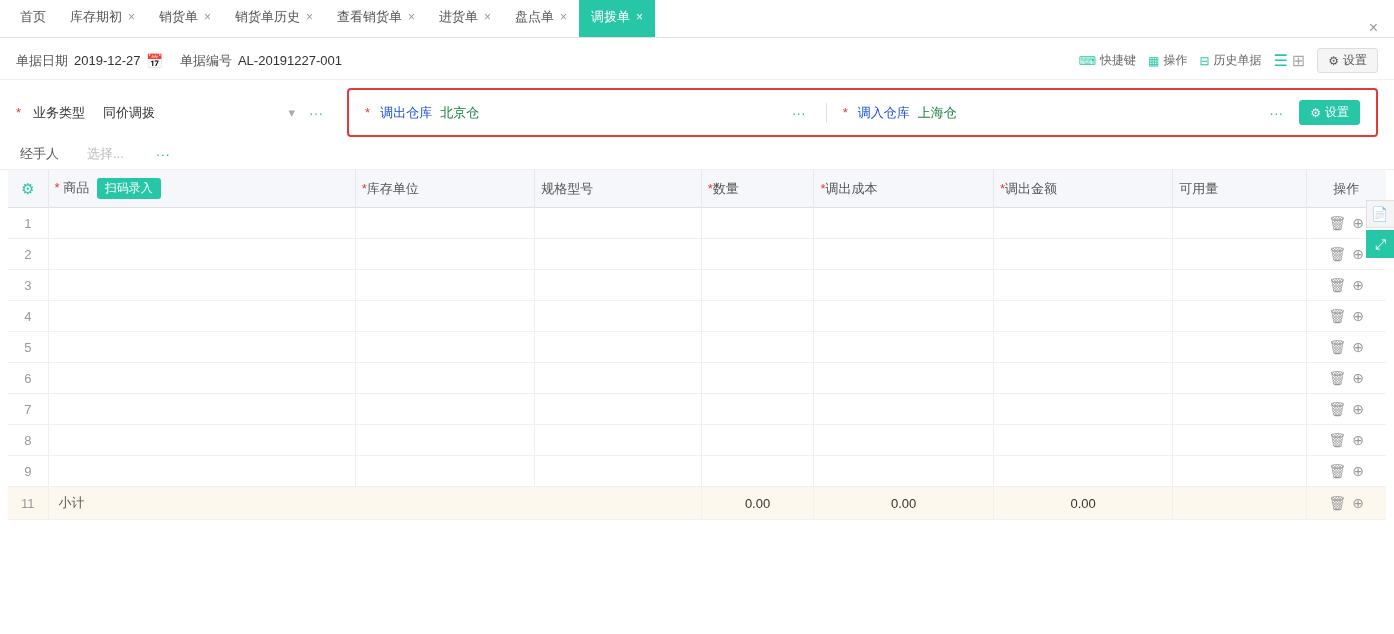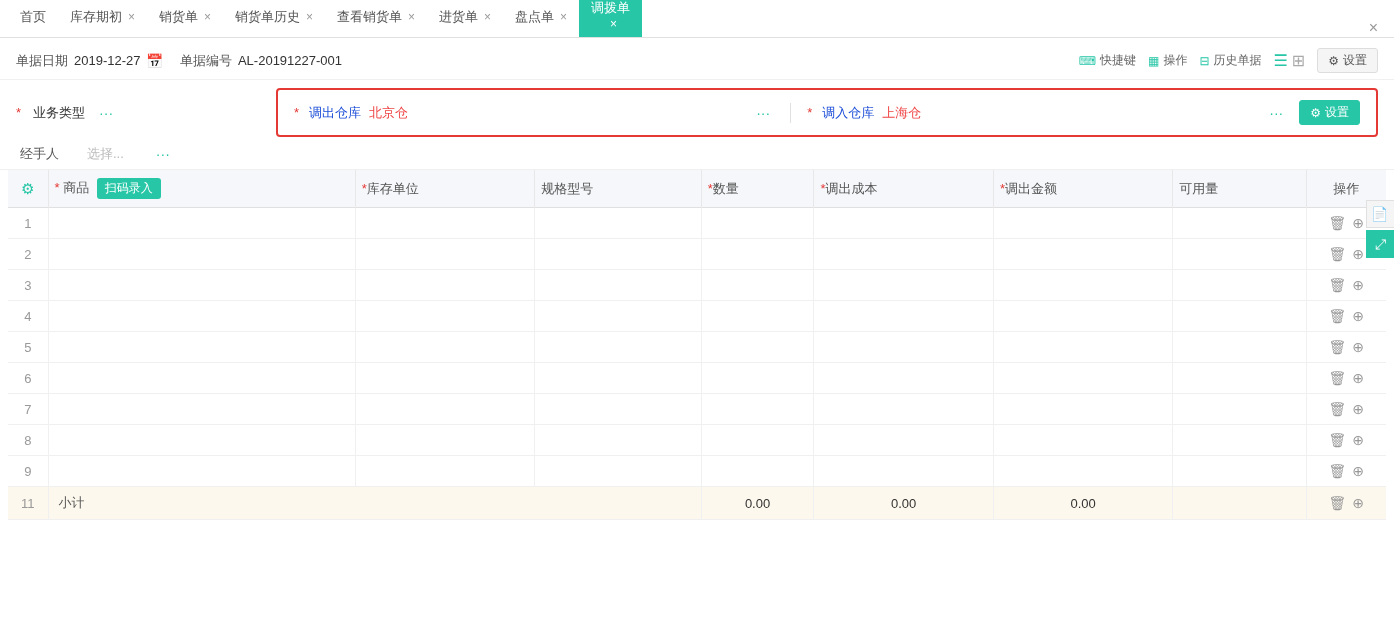--- a/index.html
+++ b/index.html
@@ -23,21 +23,20 @@
       font-size: 13px;
       color: #555;
       cursor: pointer;
       white-space: nowrap;
       border-bottom: 2px solid transparent;
     }
     .tab-item.active {
       color: #fff;
       background: #26c6a6;
       border-bottom: 2px solid #26c6a6;
-      flex-direction: column;
     }
     .tab-close {
       margin-left: 6px;
       font-size: 12px;
       color: #999;
       cursor: pointer;
     }
     .tab-item.active .tab-close { color: #fff; }
     .tab-bar-close {
       margin-left: auto;
@@ -126,21 +125,21 @@
     }
     .field-label {
       color: #1d4ed8;
       white-space: nowrap;
     }
     .required-star {
       color: #e53935;
       margin-right: 2px;
     }
     .field-value {
-      color: #ef4444;
+      color: #15803d;
       font-weight: 500;
     }
     .more-btn {
       color: #26c6a6;
       cursor: pointer;
       font-size: 14px;
       padding: 0 4px;
     }
     .field-divider {
       width: 1px;
@@ -387,20 +386,24 @@
   </div>
 
   <div class="main-content">
     <div class="top-forms">
 
       <div class="form-row" style="align-items:stretch;">
 
         <div class="business-row" style="min-width:240px; align-items:center;">
           <span class="required-star">*</span>
           <span>业务类型</span>
+          <div class="select-field" style="border:none; display:flex; align-items:center; gap:4px; cursor:pointer;">
+            <span class="select-value">同价调拨</span>
+            <span class="dropdown-arrow">▾</span>
+          </div>
           <span class="more-btn">···</span>
         </div>
 
         <div class="highlight-section">
 
           <div class="field-group">
             <span class="required-star">*</span>
             <span class="field-label">调出仓库</span>
             <span class="field-value">北京仓</span>
             <span class="more-btn" style="margin-left:auto;">···</span>

